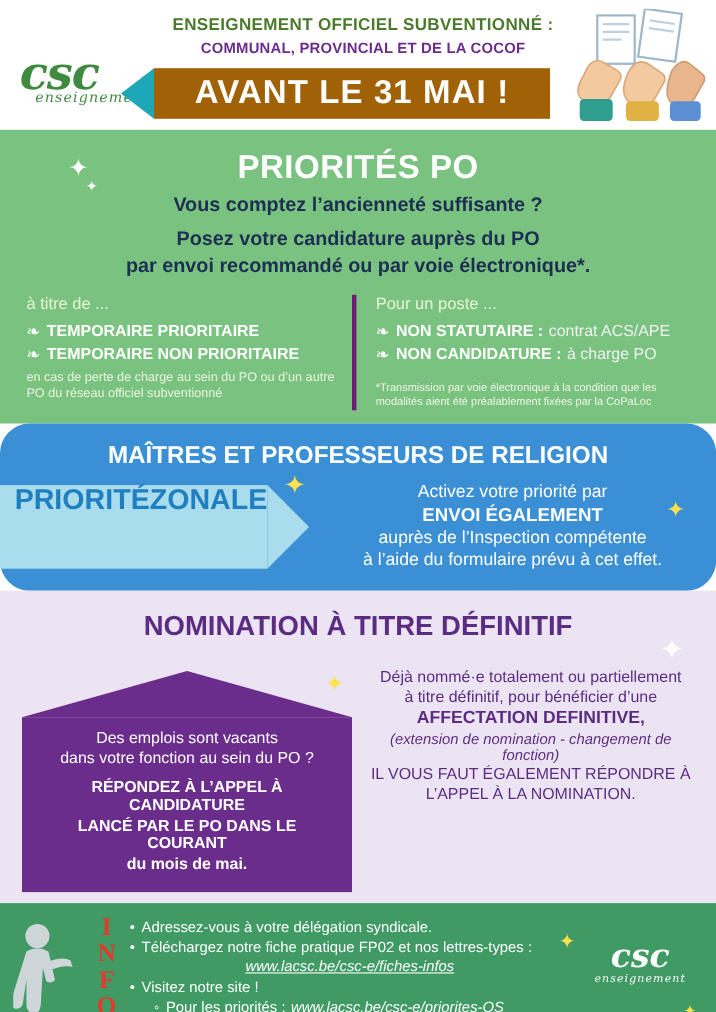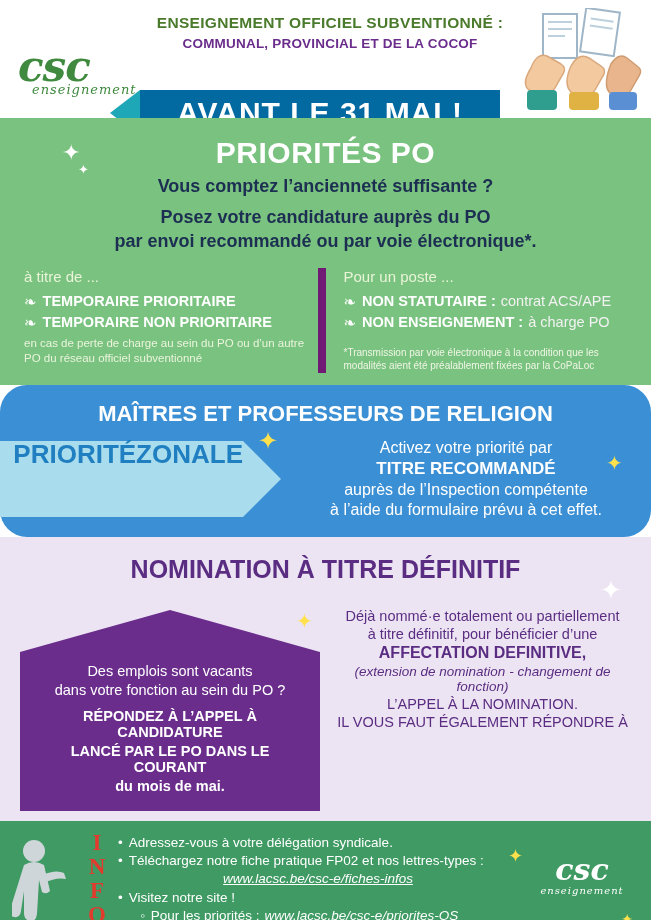--- a/index.html
+++ b/index.html
@@ -33,22 +33,21 @@
   .head-title{
     position:absolute;left:120px;top:14px;width:420px;text-align:center;
     color:#4a7a2b;font-weight:bold;font-size:15.5px;letter-spacing:.3px;
   }
   .head-sub{
     position:absolute;left:120px;top:36px;width:420px;text-align:center;
     color:#6b2d8c;font-weight:bold;font-size:13.5px;letter-spacing:.2px;
   }
   .banner{
     position:absolute;left:140px;top:62px;width:360px;height:46px;
-    background:#0369a1;
-    margin-top:28px;
+    background:#a16207;
   }
   .banner:after{
     content:"";position:absolute;left:-30px;top:0;
     border-top:23px solid transparent;border-bottom:23px solid transparent;
     border-right:30px solid #1ea7b7;
   }
   .banner-txt{
     color:#ffffff;font-weight:bold;font-size:30px;text-align:center;
     line-height:46px;letter-spacing:1px;
   }
@@ -57,21 +56,21 @@
   
   .sec-po{background:#7ac27f;padding:10px 0 12px 0;position:relative;}
   .po-title{
     text-align:center;color:#ffffff;font-weight:bold;font-size:30px;
     letter-spacing:.5px;margin:8px 0 6px 0;
   }
   .po-l1{text-align:center;color:#1c2f52;font-weight:bold;font-size:18px;margin-bottom:8px;}
   .po-l2{text-align:center;color:#1c2f52;font-weight:bold;font-size:18px;line-height:1.35;}
   .po-cols{display:flex;margin-top:14px;padding:0 24px;gap:10px;}
   .po-col{flex:1;position:relative;}
-  .po-col.right{border-left:8px solid #701a75;padding-left:18px;}
+  .po-col.right{border-left:4px solid #701a75;padding-left:18px;}
   .col-head{color:#e9f4d8;font-size:15px;margin-bottom:8px;}
   .li{display:flex;align-items:flex-start;margin-bottom:5px;}
   .leaf{
     color:#ffffff;font-size:15px;margin-right:6px;line-height:1;
     transform:translateY(1px);
   }
   .li-strong{color:#ffffff;font-weight:bold;font-size:14.5px;}
   .li-norm{color:#f2f2f2;font-weight:normal;font-size:14.5px;}
   .po-note{color:#eaf4dd;font-size:11.5px;line-height:1.35;margin-top:6px;}
   .po-foot{color:#f0f6e6;font-size:10px;line-height:1.35;margin-top:16px;}
@@ -191,38 +190,38 @@
       </div>
       <div class="po-col right">
         <div class="col-head">Pour un poste ...</div>
         <div class="li">
           <span class="leaf">❧</span>
           <span class="li-strong">NON STATUTAIRE :</span>
           <span class="li-norm" style="margin-left:5px;">contrat ACS/APE</span>
         </div>
         <div class="li">
           <span class="leaf">❧</span>
-          <span class="li-strong">NON ENSEIGNEMENT :</span>
+          <span class="li-strong">NON CANDIDATURE :</span>
           <span class="li-norm" style="margin-left:5px;">à charge PO</span>
         </div>
         <div class="po-foot">*Transmission par voie électronique à la condition que les modalités aient été préalablement fixées par la CoPaLoc</div>
       </div>
     </div>
   </div>
 
   <div class="sec-rel">
     <div class="rel-title">MAÎTRES ET PROFESSEURS DE RELIGION</div>
     <div class="rel-body">
       <div class="zonale">
         <div>PRIORITÉ</div>
         <div>ZONALE</div>
       </div>
       <div class="rel-right">
         <p>Activez votre priorité par</p>
-        <p class="b">TITRE RECOMMANDÉ</p>
+        <p class="b">ENVOI ÉGALEMENT</p>
         <p>auprès de l’Inspection compétente</p>
         <p>à l’aide du formulaire prévu à cet effet.</p>
       </div>
     </div>
     <div class="spark" style="left:258px;top:42px;color:#ffe14d;font-size:24px;">✦</div>
     <div class="spark" style="left:606px;top:66px;color:#ffe14d;font-size:20px;">✦</div>
   </div>
 
   <div class="sec-nom">
     <div class="nom-title">NOMINATION À TITRE DÉFINITIF</div>
@@ -237,22 +236,22 @@
           <p class="b" style="margin-top:10px;">RÉPONDEZ À L’APPEL À CANDIDATURE</p>
           <p class="b">LANCÉ PAR LE PO DANS LE COURANT</p>
           <p class="b">du mois de mai.</p>
         </div>
       </div>
       <div class="nom-right">
         <p>Déjà nommé·e totalement ou partiellement</p>
         <p>à titre définitif, pour bénéficier d’une</p>
         <p class="b">AFFECTATION DEFINITIVE,</p>
         <p class="i">(extension de nomination - changement de fonction)</p>
+        <p>IL VOUS FAUT ÉGALEMENT RÉPONDRE À</p>
         <p>L’APPEL À LA NOMINATION.</p>
-        <p>IL VOUS FAUT ÉGALEMENT RÉPONDRE À</p>
       </div>
     </div>
   </div>
 
   <div class="sec-foot">
     <svg class="info-man" viewBox="0 0 56 120">
       <circle cx="22" cy="16" r="11" fill="#cfd6da"></circle>
       <path d="M12,30 q10,-6 20,0 l6,26 q-4,4 -8,1 l-3,-12 l-2,34 q-1,8 -7,7 q-6,-1 -6,-8 l0,-22 l-3,20 q-1,7 -7,6 q-5,-1 -4,-7z" fill="#cfd6da"></path>
       <path d="M30,40 q14,-6 22,-2 l2,6 q-10,-2 -22,4z" fill="#cfd6da"></path>
     </svg>

